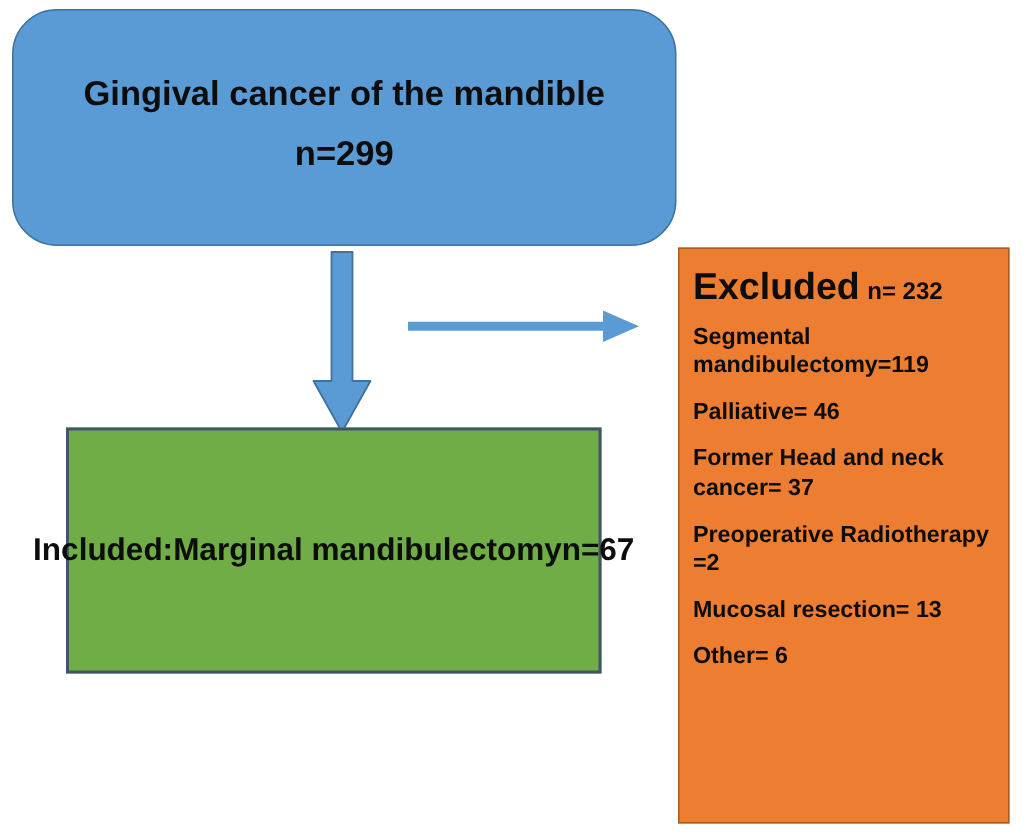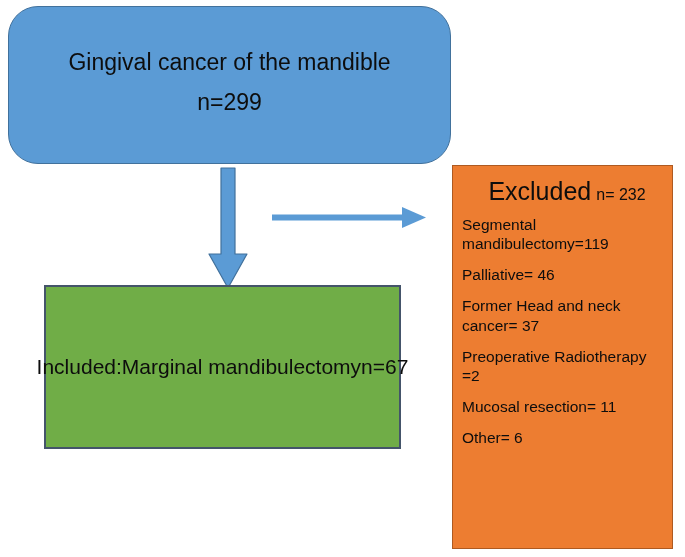--- a/index.html
+++ b/index.html
@@ -23,20 +23,21 @@
     left: 0;
     top: 0;
     width: 685px;
     height: 557px;
   }
 
   
   .node {
     position: absolute;
     box-sizing: border-box;
+    font-weight: bold;
   }
 
   .node-blue {
     left: 8px;
     top: 6px;
     width: 443px;
     height: 158px;
     background: #5B9BD5;
     border: 1px solid #41719C;
     border-radius: 30px;
@@ -80,21 +81,20 @@
     height: 384px;
     background: #ED7D31;
     border: 1px solid #AE5A21;
     padding: 12px 0 0 9px;
   }
 
   .excl-head {
     white-space: nowrap;
     margin-bottom: 9px;
     line-height: 1.1;
-    text-align: center;
   }
   .excl-head .excl-title {
     font-size: 25px;
     vertical-align: baseline;
   }
   .excl-head .excl-count {
     font-size: 16px;
     vertical-align: baseline;
     margin-left: 5px;
   }
@@ -156,18 +156,18 @@
 
   <div class="node node-orange">
     <div class="excl-head">
       <span class="excl-title">Excluded</span><span class="excl-count">n= 232</span>
     </div>
     <ul class="excl-list">
       <li>Segmental mandibulectomy=119</li>
       <li>Palliative= 46</li>
       <li>Former Head and neck cancer= 37</li>
       <li>Preoperative Radiotherapy =2</li>
-      <li>Mucosal resection= 11</li>
+      <li>Mucosal resection= 13</li>
       <li>Other= 6</li>
     </ul>
   </div>
 
 </div>
 
 </body></html>

